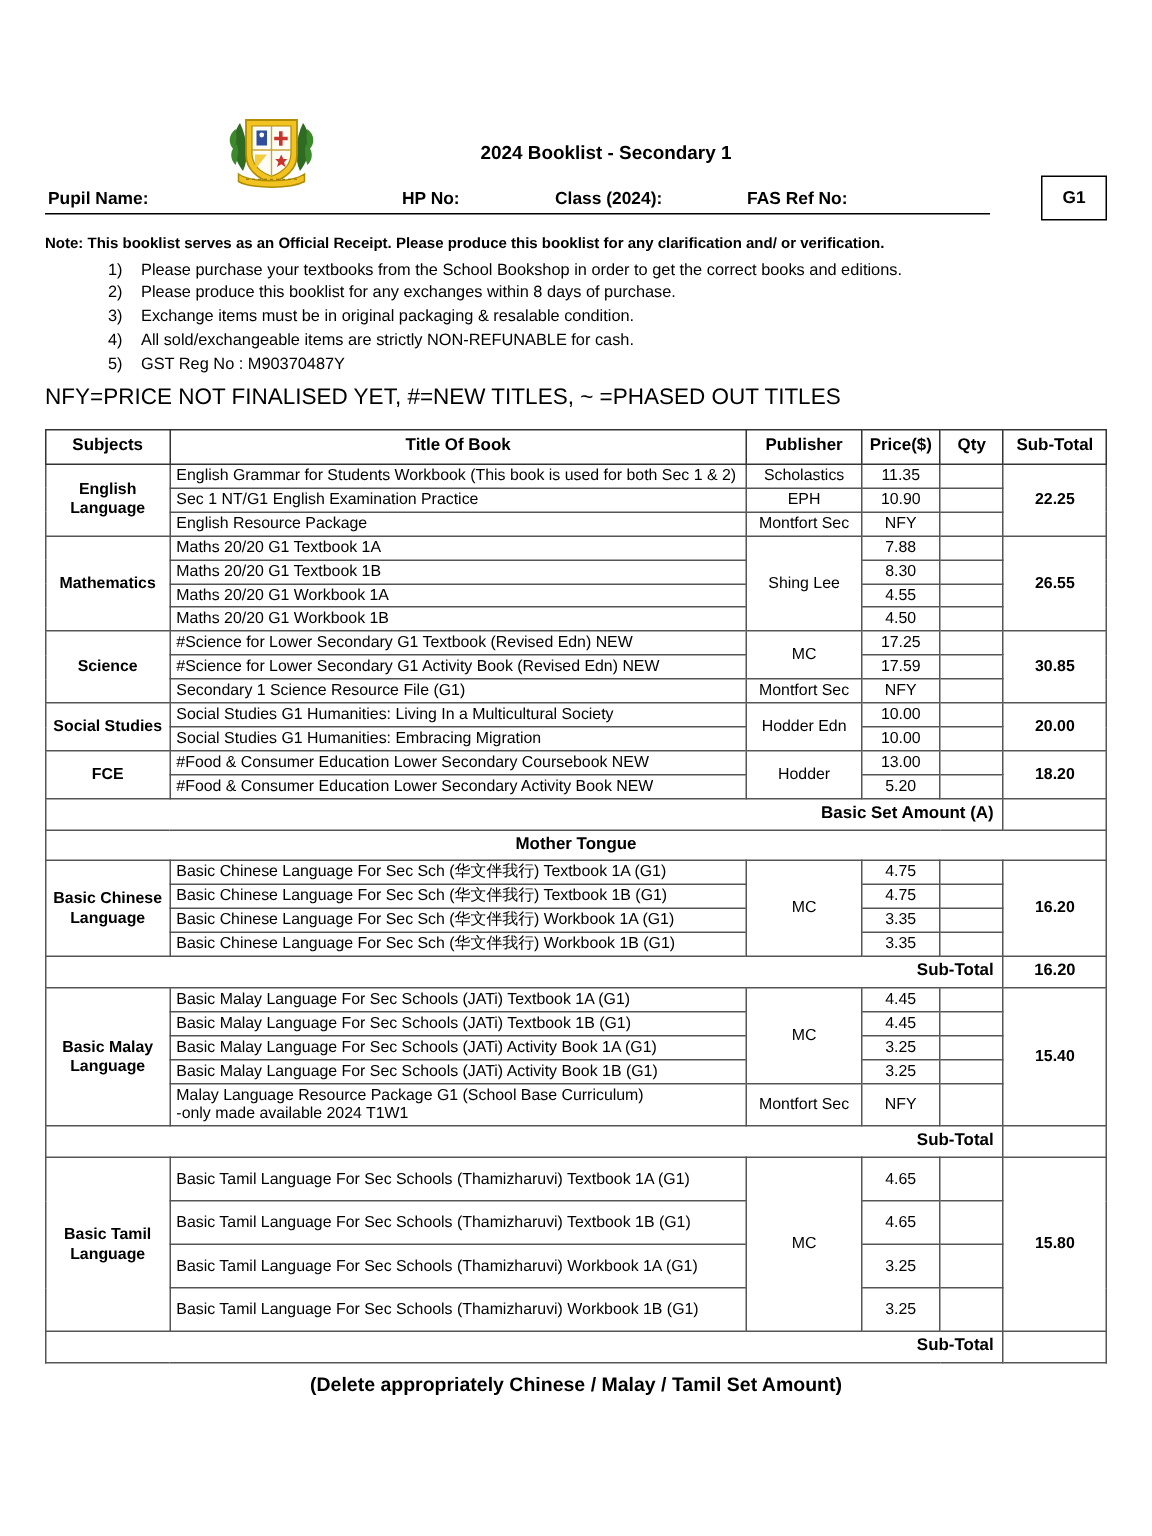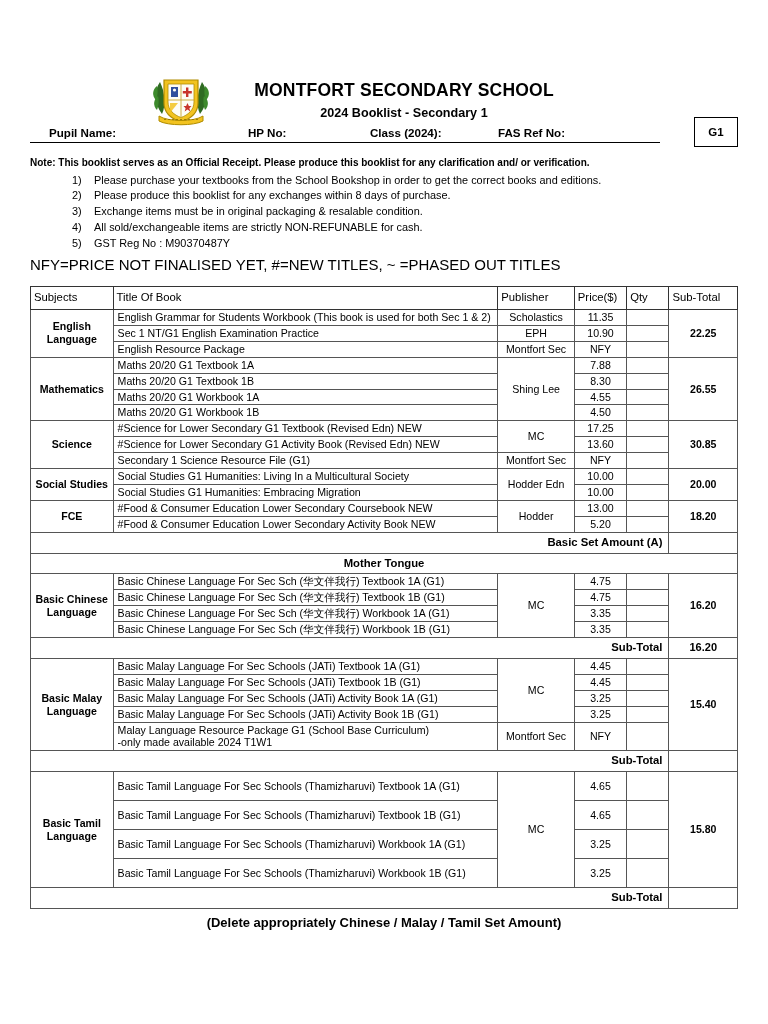--- a/index.html
+++ b/index.html
@@ -78,22 +78,22 @@
     margin-top: 26px;
     border-bottom: 1.6px solid #000;
     padding-bottom: 2px;
     font-size: 11.6px;
     font-weight: bold;
     position: relative;
     height: 17px;
     width: 630px;
   }
   .pupil-line span { position: absolute; top: 0; white-space: nowrap; }
-  .pf-name  { left: 19px; }
-  .pf-hp    { left: 218px; }
+  .pf-name  { left: 2px; }
+  .pf-hp    { left: 238px; }
   .pf-class { left: 340px; }
   .pf-fas   { left: 468px; }
 
   
   .notes { margin-top: 13px; }
   .note-head {
     font-size: 10px;
     font-weight: bold;
     line-height: 1.35;
   }
@@ -132,22 +132,22 @@
   table.booklist th,
   table.booklist td {
     border: 1px solid #555;
     padding: 1px 4px;
     font-size: 10.6px;
     vertical-align: middle;
     line-height: 1.22;
   }
   table.booklist thead th {
     font-size: 11.3px;
-    font-weight: normal;
-    text-align: left;
+    font-weight: bold;
+    text-align: center;
     padding: 4px 3px;
     border: 1.4px solid #333;
   }
   .c-subject { width: 82px; text-align: center; font-weight: bold; font-size: 11px; line-height: 1.25; }
   .c-title   { width: 382px; text-align: left; }
   .c-pub     { width: 76px; text-align: center; }
   .c-price   { width: 52px; text-align: center; }
   .c-qty     { width: 42px; }
   .c-sub     { width: 68px; text-align: center; font-weight: bold; font-size: 11px; }
 
@@ -217,21 +217,20 @@
         <path d="M20 33 L28 33 L20 43 Z" fill="#f2c320" opacity="0.85"></path>
 
         <path d="M37.5 33 l1.4 3 h2.6 l-2.1 2.2 l0.9 3.2 l-2.8 -1.9 l-2.8 1.9 l0.9 -3.2 l-2.1 -2.2 h2.6 Z" fill="#c8352c"></path>
 
         <path d="M9 46 C18 52 44 52 53 46 L53 51 C44 56 18 56 9 51 Z" fill="#f2c320" stroke="#b08c00" stroke-width="1"></path>
         <path d="M14 49.5 h34" stroke="#8a7000" stroke-width="0.8" stroke-dasharray="2 2"></path>
       </svg>
     </div>
 
     <div class="title-block">
-      <div class="school-name">MONTFORT SECONDARY SCHOOL</div>
       <div class="booklist-line">2024 Booklist - Secondary 1</div>
     </div>
 
     <div class="grade-box">G1</div>
   </div>
 
   <div class="pupil-line">
     <span class="pf-name">Pupil Name:</span>
     <span class="pf-hp">HP No:</span>
     <span class="pf-class">Class (2024):</span>
@@ -316,21 +315,21 @@
         <tr>
           <td class="subj-cell" rowspan="3">Science</td>
           <td class="title-cell">#Science for Lower Secondary G1 Textbook (Revised Edn)  NEW</td>
           <td class="pub-cell" rowspan="2">MC</td>
           <td class="price-cell">17.25</td>
           <td class="qty-cell"></td>
           <td class="sub-cell" rowspan="3">30.85</td>
         </tr>
         <tr>
           <td class="title-cell">#Science for Lower Secondary G1 Activity Book (Revised Edn)  NEW</td>
-          <td class="price-cell">13.60</td>
+          <td class="price-cell">17.59</td>
           <td class="qty-cell"></td>
         </tr>
         <tr>
           <td class="title-cell">Secondary 1 Science Resource File (G1)</td>
           <td class="pub-cell" rowspan="1">Montfort Sec</td>
           <td class="price-cell">NFY</td>
           <td class="qty-cell"></td>
         </tr>
         <tr>
           <td class="subj-cell" rowspan="2">Social Studies</td>

